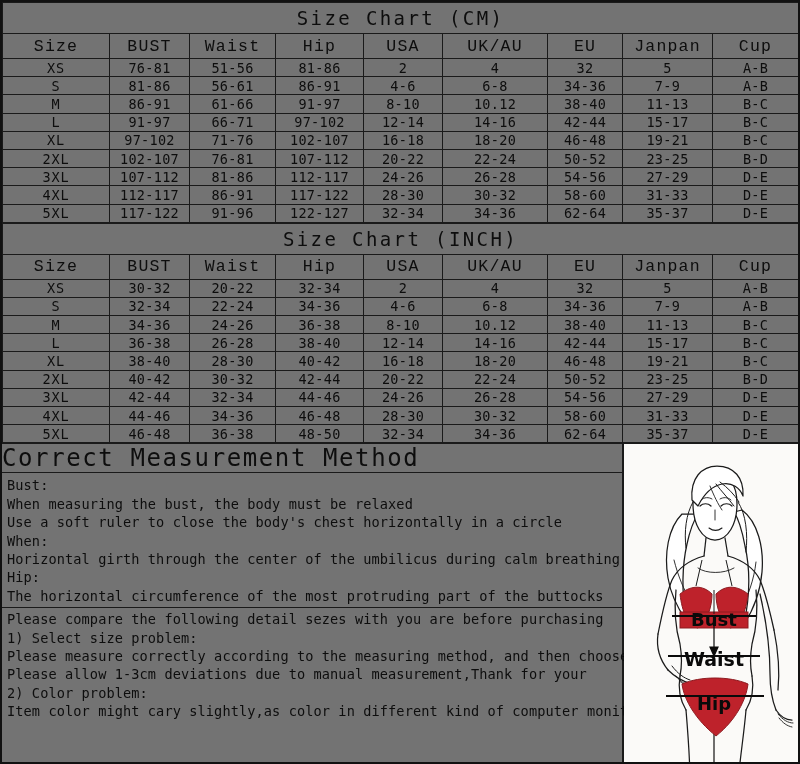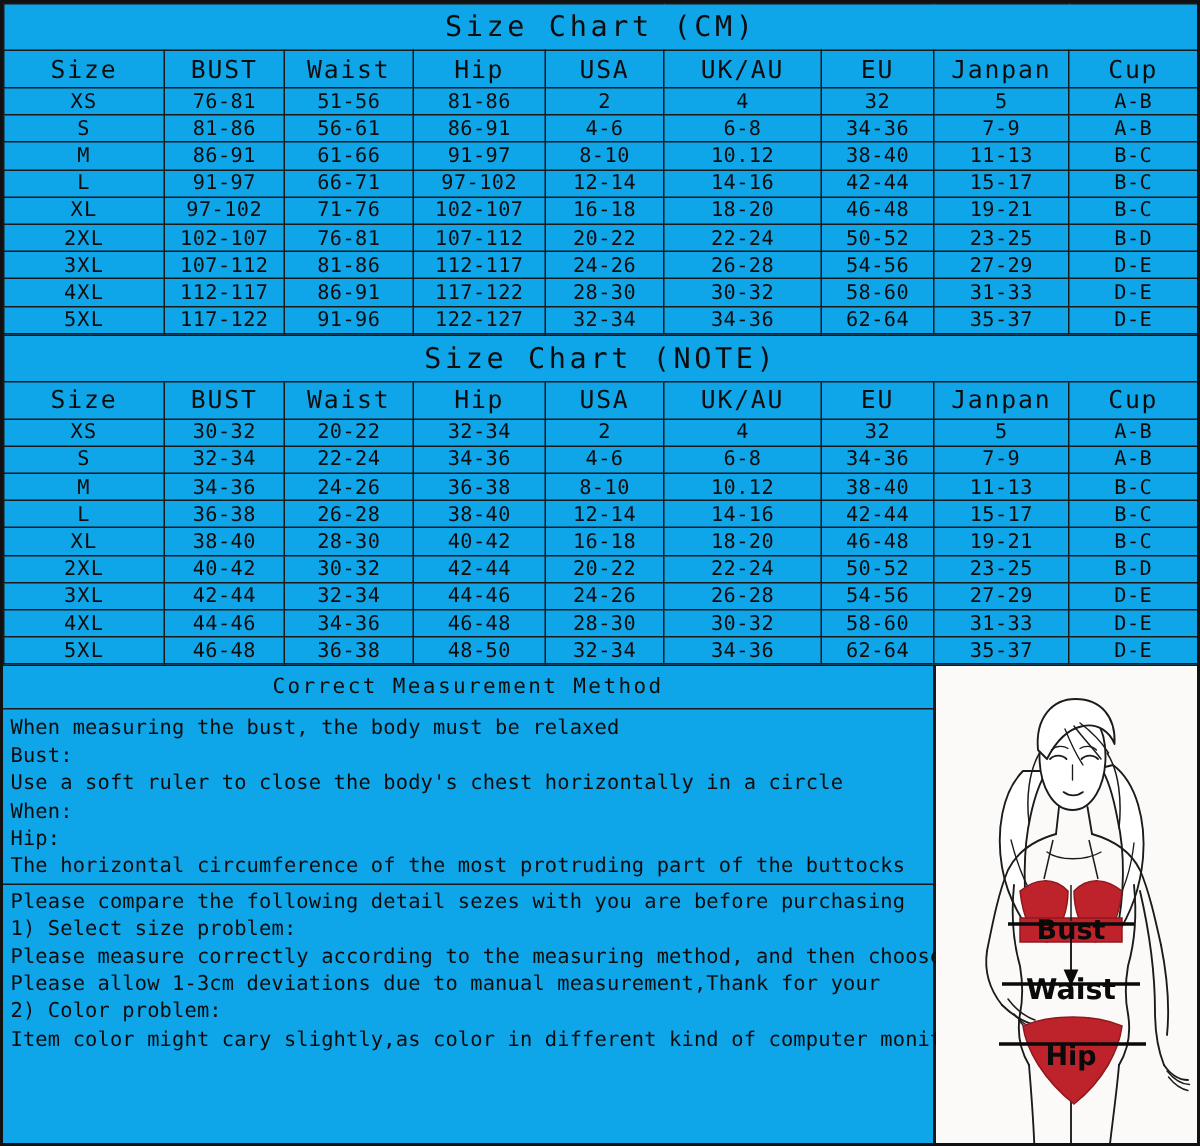--- a/index.html
+++ b/index.html
@@ -7,21 +7,21 @@
     padding: 0;
     background: #ffffff;
   }
   body {
     font-family: "DejaVu Sans Mono", "Liberation Mono", monospace;
   }
   #page {
     position: relative;
     width: 800px;
     height: 764px;
-    background: #0ea5e9;
+    background: #737373;
     box-sizing: border-box;
     border: 2px solid #111;
     overflow: hidden;
   }
   
   table.sizetable {
     border-collapse: collapse;
     width: 100%;
     table-layout: fixed;
   }
@@ -39,20 +39,21 @@
     font-size: 19px;
     letter-spacing: 2.4px;
     border-left: none;
     border-right: none;
     border-top: none;
   }
   .tbl-head td {
     height: 24px;
     font-size: 16.5px;
     letter-spacing: 1.2px;
+    font-family: Liberation Mono, monospace;
   }
   .tbl-row td {
     height: 17.2px;
     font-size: 13.5px;
     letter-spacing: 0.3px;
   }
   .tbl-row td.sz { letter-spacing: 0.8px; text-align: center; }
 
   
   col.c-size   { width: 107px; }
@@ -75,22 +76,22 @@
   #lower-left {
     width: 622px;
     box-sizing: border-box;
     border-right: 2px solid #1a1a1a;
     display: flex;
     flex-direction: column;
   }
   #method-title {
     height: 28px;
     line-height: 28px;
-    text-align: center;
-    font-size: 14px;
+    text-align: left;
+    font-size: 24px;
     letter-spacing: 1.6px;
     border-bottom: 1px solid #1a1a1a;
     color: #0d0d0d;
   }
   #method-body {
     padding: 3px 0 2px 5px;
     border-bottom: 1.5px solid #1a1a1a;
   }
   #note-body {
     padding: 2px 0 2px 5px;
@@ -264,21 +265,21 @@
         <col class="c-waist">
         <col class="c-hip">
       <col class="c-usa">
         <col class="c-uk">
         <col class="c-eu">
         <col class="c-jp">
         <col class="c-cup">
     </colgroup>
     <tbody>
       <tr class="tbl-title">
-        <td colspan="9">Size Chart (NOTE)</td>
+        <td colspan="9">Size Chart (INCH)</td>
       </tr>
       <tr class="tbl-head">
         <td>Size</td>
         <td>BUST</td>
         <td>Waist</td>
         <td>Hip</td>
         <td>USA</td>
         <td>UK/AU</td>
         <td>EU</td>
         <td>Janpan</td>
@@ -386,24 +387,25 @@
     </tbody>
   </table>
 
   <div id="lower">
 
     <div id="lower-left">
 
       <div id="method-title">Correct Measurement Method</div>
 
       <div id="method-body">
+        <div class="line">Bust:</div>
         <div class="line">When measuring the bust, the body must be relaxed</div>
-        <div class="line">Bust:</div>
         <div class="line">Use a soft ruler to close the body's chest horizontally in a circle</div>
         <div class="line">When:</div>
+        <div class="line">Horizontal girth through the center of the umbilicus during calm breathing</div>
         <div class="line">Hip:</div>
         <div class="line">The horizontal circumference of the most protruding part of the buttocks</div>
       </div>
 
       <div id="note-body">
         <div class="line">Please compare the following detail sezes with you are before purchasing</div>
         <div class="line">1) Select size problem:</div>
         <div class="line">Please measure correctly according to the measuring method, and then choose</div>
         <div class="line">Please allow 1-3cm deviations due to manual measurement,Thank for your</div>
         <div class="line">2) Color problem:</div>

